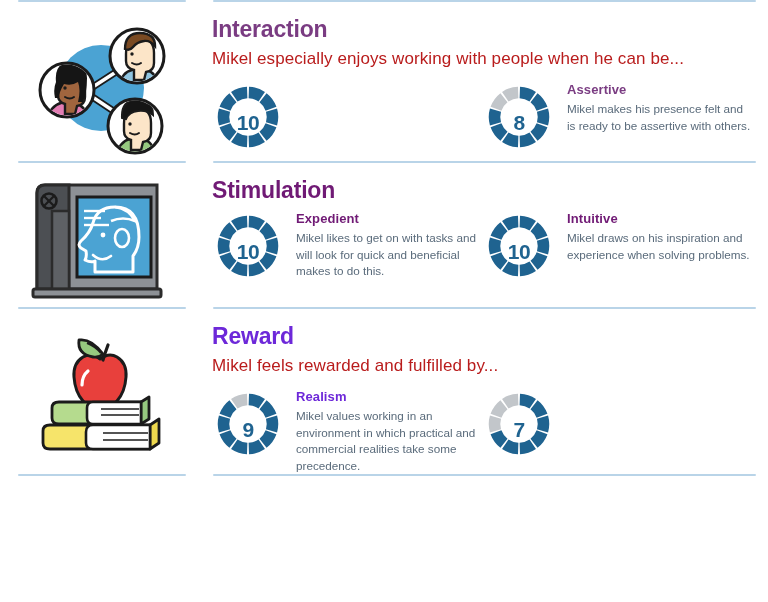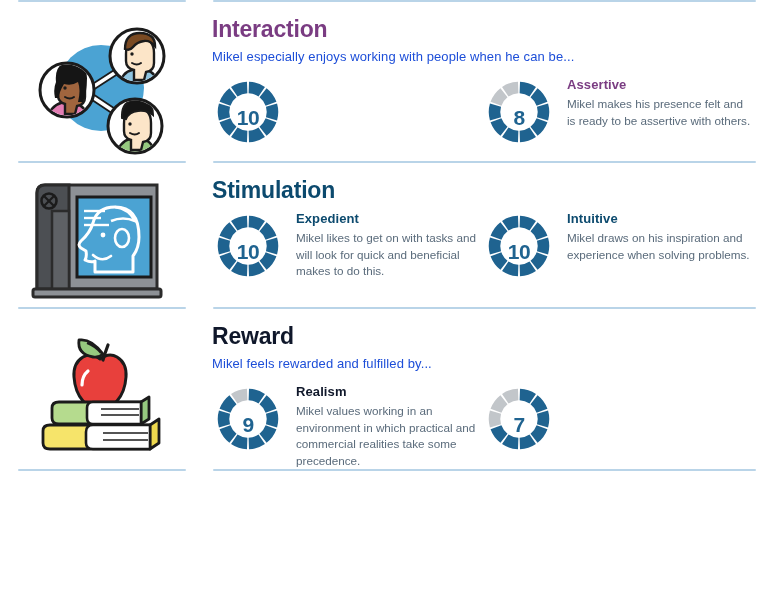--- a/index.html
+++ b/index.html
@@ -19,41 +19,41 @@
   .rule-right{height:2px;background:#B9D4E8;margin-left:27px;flex:1;margin-right:12px;border-radius:1px;}
 
   .art-col{width:200px;flex:0 0 200px;display:flex;align-items:flex-start;justify-content:center;padding-top:14px;}
   .content-col{flex:1;padding-right:14px;}
 
   .sec-title{
     font-size:23px;font-weight:700;letter-spacing:-0.2px;
     margin:14px 0 6px 12px;
   }
   .sec-intro{
-    font-size:13px;color:#1d4ed8;margin:0 0 12px 12px;letter-spacing:0.1px;
+    font-size:17px;color:#b91c1c;margin:0 0 12px 12px;letter-spacing:0.1px;
   }
 
   .traits{display:flex;gap:0;margin-left:12px;}
   .trait{display:flex;flex:1;gap:12px;align-items:flex-start;}
   .trait:first-child{max-width:277px;}
   .donut-wrap{flex:0 0 72px;width:72px;height:72px;position:relative;}
   .donut{width:72px;height:72px;display:block;}
   .donut-val{
     position:absolute;left:0;top:6px;width:72px;height:72px;
     display:flex;align-items:center;justify-content:center;
     font-size:21px;font-weight:600;color:#1F6390;letter-spacing:-0.5px;
   }
   .trait-text{flex:1;padding-top:1px;}
   .trait-name{font-size:13px;font-weight:700;margin:0 0 4px 0;letter-spacing:0.1px;}
   .trait-desc{font-size:11.7px;line-height:1.42;color:#5A6B7B;margin:0;}
 
   
   .c-interaction .sec-title,.c-interaction .trait-name{color:#7A3C82;}
-  .c-stimulation .sec-title,.c-stimulation .trait-name{color:#0c4a6e;}
-  .c-reward .sec-title,.c-reward .trait-name{color:#0f172a;}
+  .c-stimulation .sec-title,.c-stimulation .trait-name{color:#701a75;}
+  .c-reward .sec-title,.c-reward .trait-name{color:#6d28d9;}
 
   svg{display:block;}
 </style>
 </head>
 <body>
 
 <div class="page">
 
   <div class="rule-row">
     <div class="rule-left"></div>

